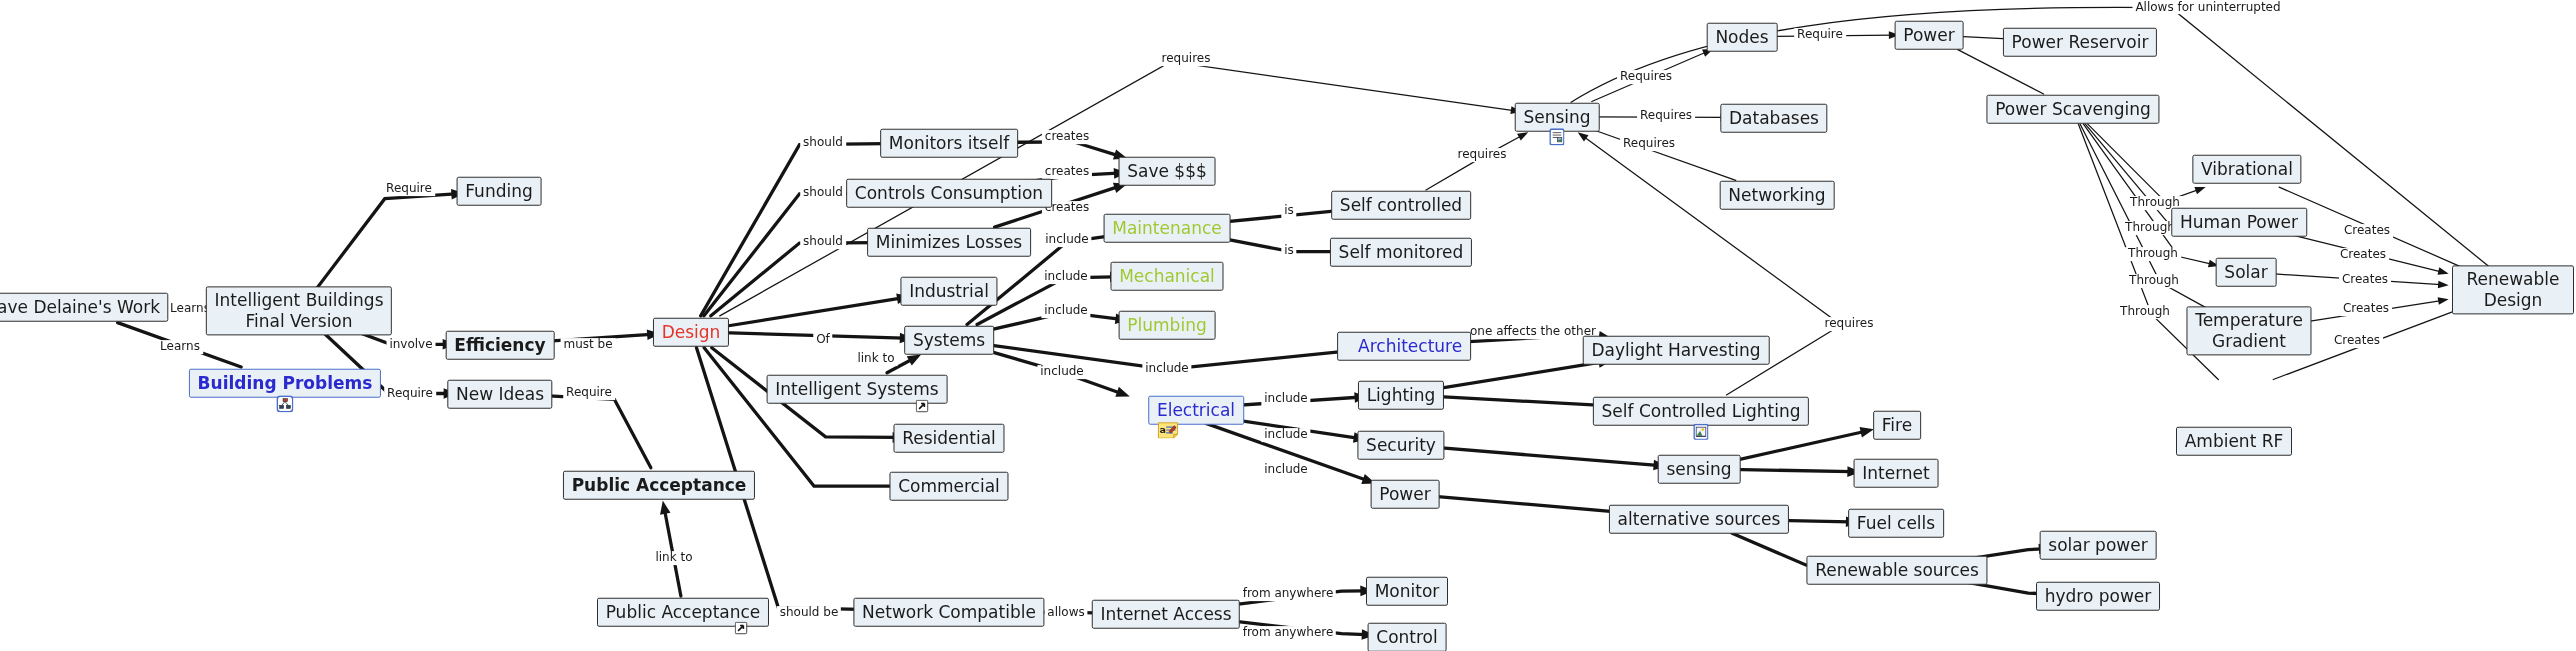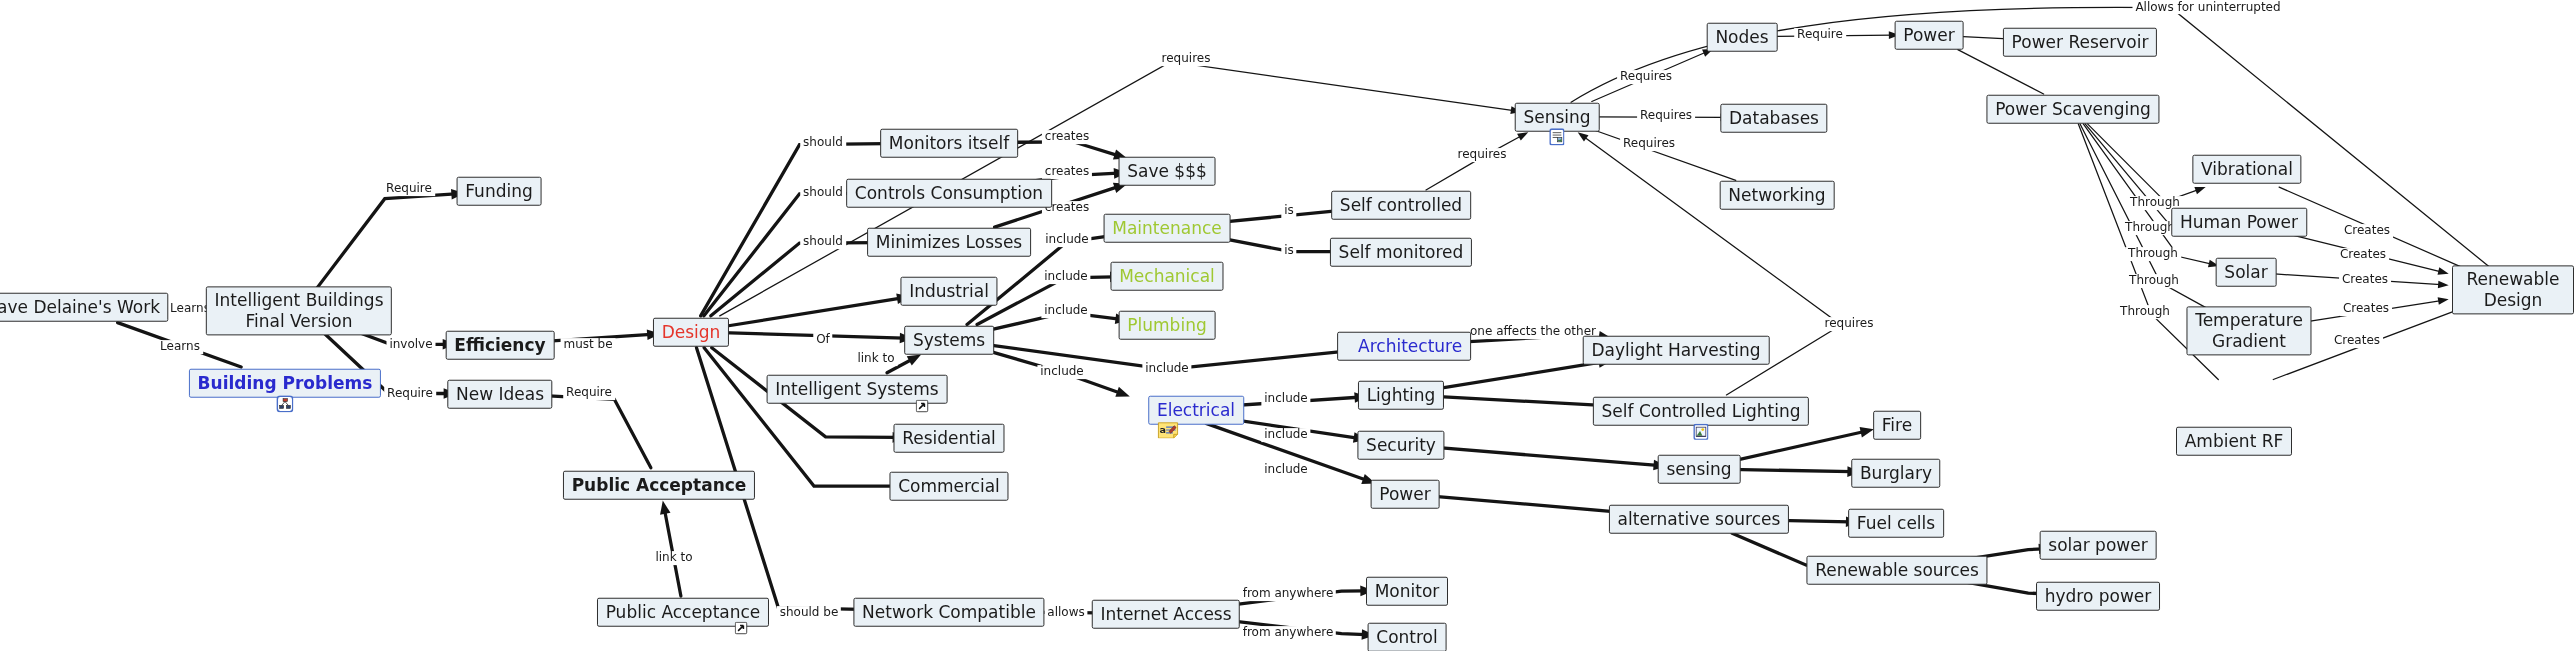--- a/index.html
+++ b/index.html
@@ -287,20 +287,20 @@
         <rect x="0.5" y="0.5" width="12" height="12" rx="1.5" fill="#fff" stroke="#333" stroke-width="1"></rect>
         <path d="M3.5 9.5 L9 4 M9 4 L5.5 4 M9 4 L9 7.5" stroke="#111" stroke-width="1.6" fill="none"></path>
       </svg>
     </div>
     <div class="node" style="left: 949px; top: 612px; min-width: 128px; min-height: 25px;">Network Compatible</div>
     <div class="node" style="left: 1166px; top: 614px; min-width: 108px; min-height: 23px;">Internet Access</div>
     <div class="node" style="left: 1407px; top: 591px; min-width: 61px; min-height: 22px;">Monitor</div>
     <div class="node" style="left: 1407px; top: 637px; min-width: 58px; min-height: 22px;">Control</div>
     <div class="node" style="left: 1699px; top: 469px; min-width: 57px; min-height: 25px;">sensing</div>
     <div class="node" style="left: 1897px; top: 425px; min-width: 39px; min-height: 22px;">Fire</div>
-    <div class="node" style="left: 1896px; top: 473px; min-width: 63px; min-height: 24px;">Burglary</div>
+    <div class="node" style="left: 1896px; top: 473px; min-width: 63px; min-height: 24px;">Internet</div>
     <div class="node" style="left: 1896px; top: 523px; min-width: 66px; min-height: 23px;">Fuel cells</div>
     <div class="node" style="left: 1699px; top: 519px; min-width: 122px; min-height: 23px;">alternative sources</div>
     <div class="node" style="left: 1897px; top: 570px; min-width: 120px; min-height: 23px;">Renewable sources</div>
     <div class="node" style="left: 2098px; top: 545px; min-width: 85px; min-height: 24px;">solar power</div>
     <div class="node" style="left: 2098px; top: 596px; min-width: 89px; min-height: 24px;">hydro power</div>
   </div>
 
 
 </body></html>

